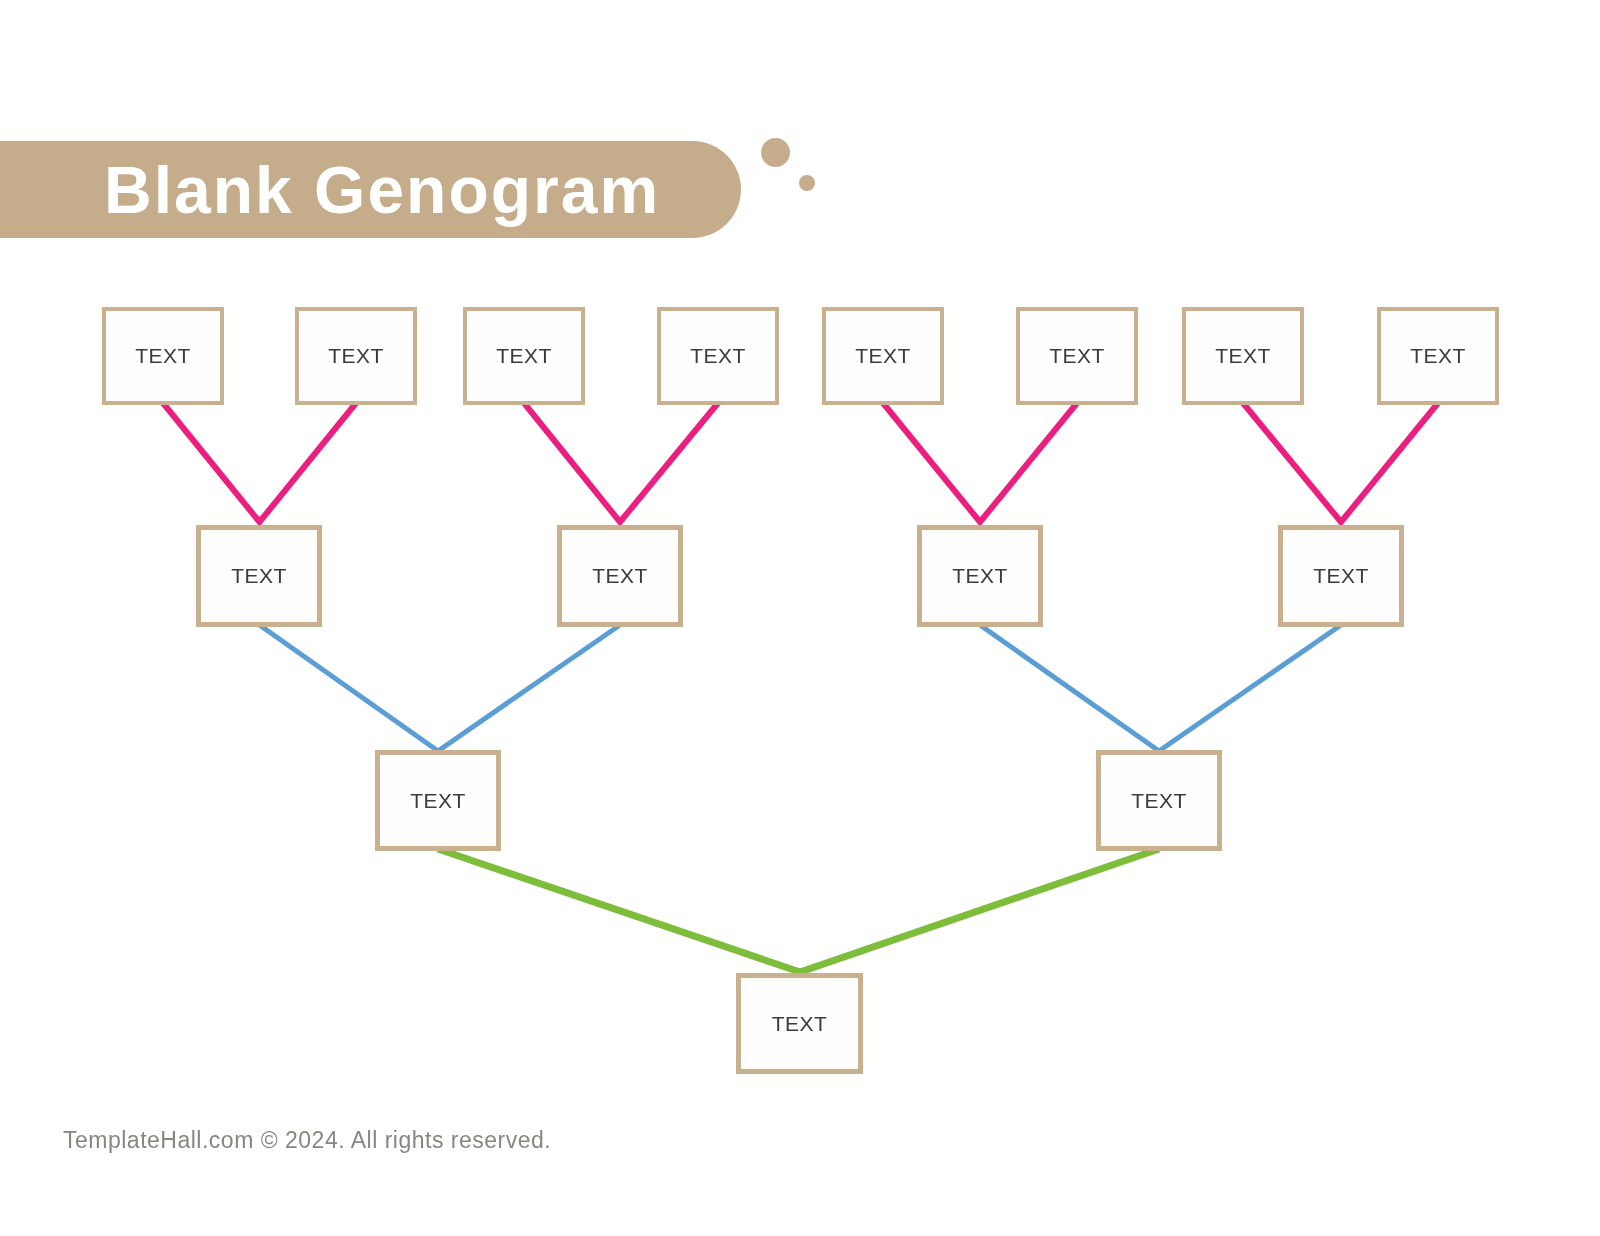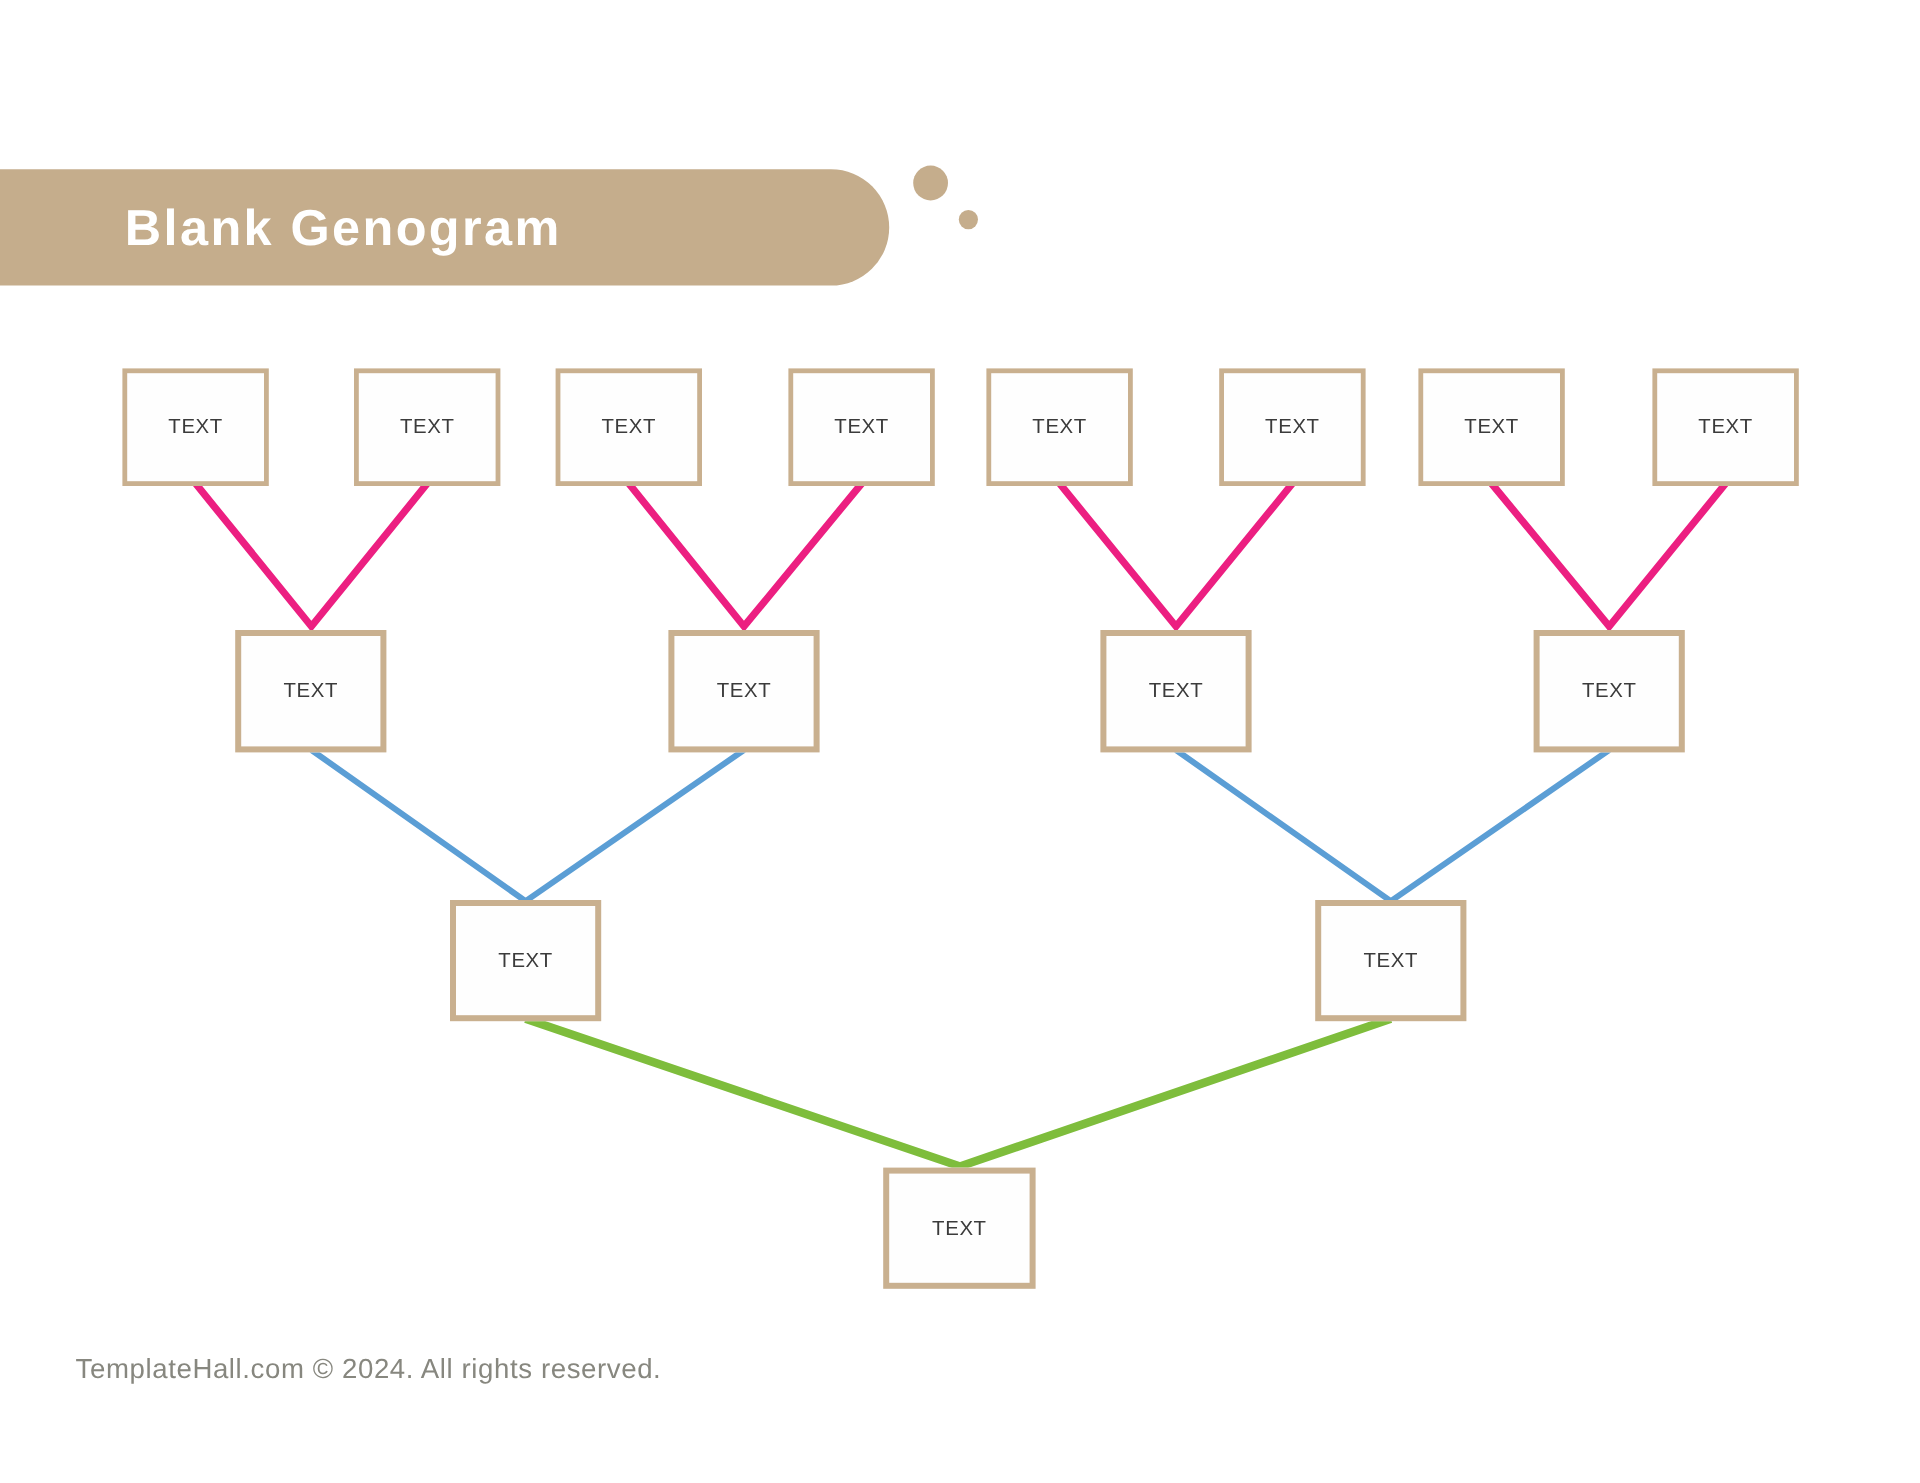--- a/index.html
+++ b/index.html
@@ -18,38 +18,38 @@
   }
   
   .banner{
     position:absolute;left:0;top:141px;width:741px;height:97px;
     background:var(--banner-tan,#c5ad8c);
     border-radius:0 48.5px 48.5px 0;
     display:flex;align-items:center;
   }
   .banner h1{
     margin:0;padding-left:104px;
-    font-size:42px;font-weight:700;letter-spacing:2px;
+    font-size:66px;font-weight:700;letter-spacing:2px;
     color:#ffffff;white-space:nowrap;
   }
   .dot{position:absolute;border-radius:50%;background:var(--banner-tan,#c5ad8c);}
   .dot-lg{left:761px;top:138px;width:29px;height:29px;}
   .dot-sm{left:799px;top:175px;width:16px;height:16px;}
   
   .links{position:absolute;left:0;top:0;width:1600px;height:1236px;}
   .links polyline{fill:none;stroke-linejoin:miter;}
   .links .pink{stroke:var(--pink-link,#ec1f81);stroke-width:6;}
   .links .blue{stroke:var(--blue-link,#5b9ed5);stroke-width:5;}
   .links .green{stroke:var(--green-link,#7ebd3c);stroke-width:7;}
   
   .node{
     position:absolute;box-sizing:border-box;
     background:#fefefe;border:4px solid var(--box-border-tan,#c9b08f);
     display:flex;align-items:center;justify-content:center;
-    font-size:17px;letter-spacing:0.5px;color:var(--label-dark,#3b3b3b);
+    font-size:21px;letter-spacing:0.5px;color:var(--label-dark,#3b3b3b);
   }
   .gen1{width:122px;height:98px;}
   .gen2{width:126px;height:102px;border-width:5px;}
   .gen3{width:126px;height:101px;border-width:5px;}
   .gen4{width:127px;height:101px;border-width:5px;}
   
   .footer{
     position:absolute;left:63px;top:1127px;
     font-size:23px;letter-spacing:0.5px;
     color:var(--footer-gray,#87877f);

